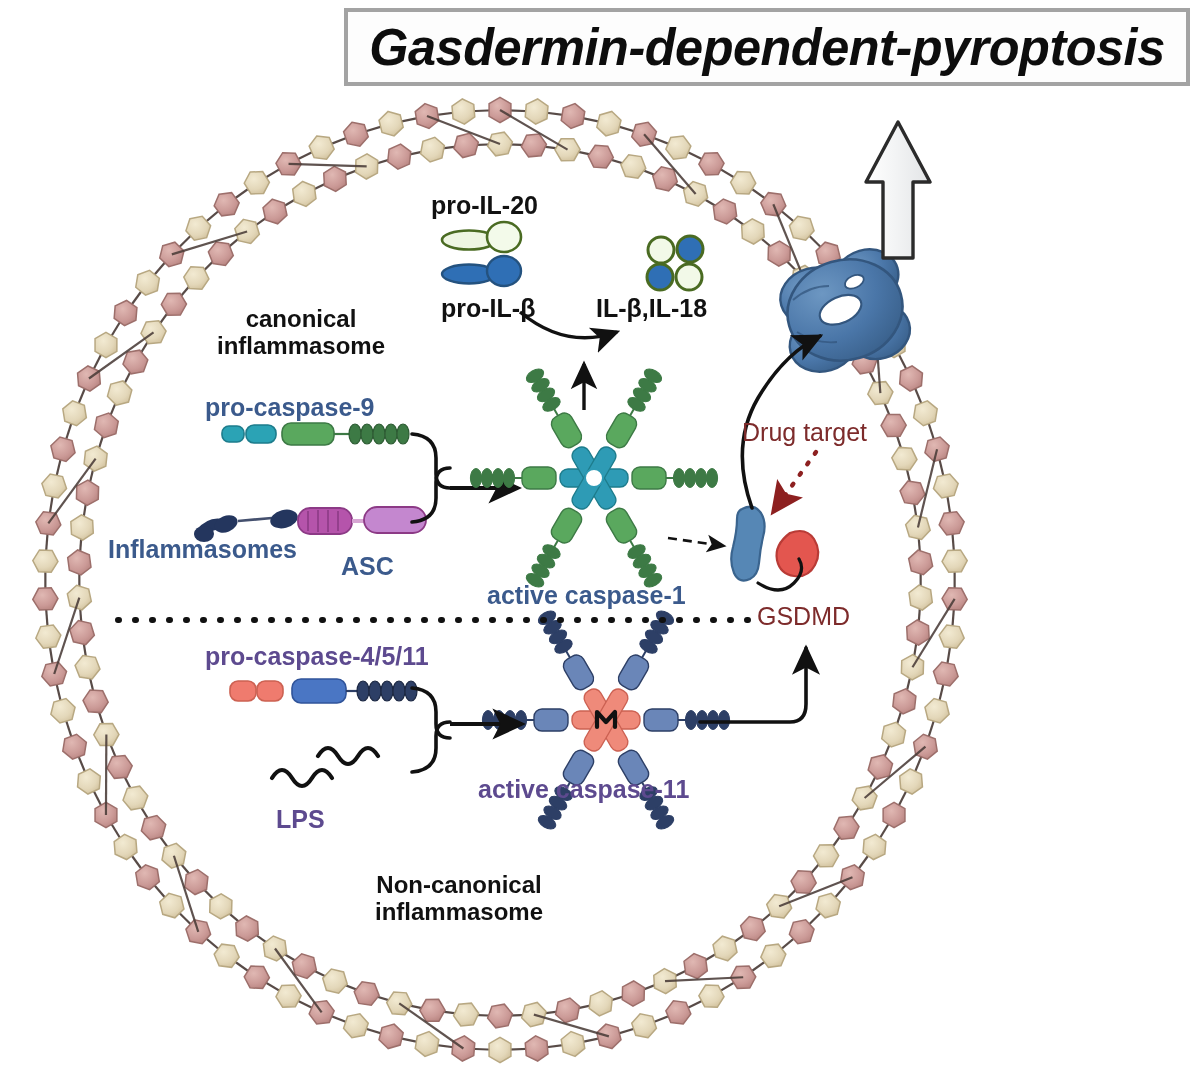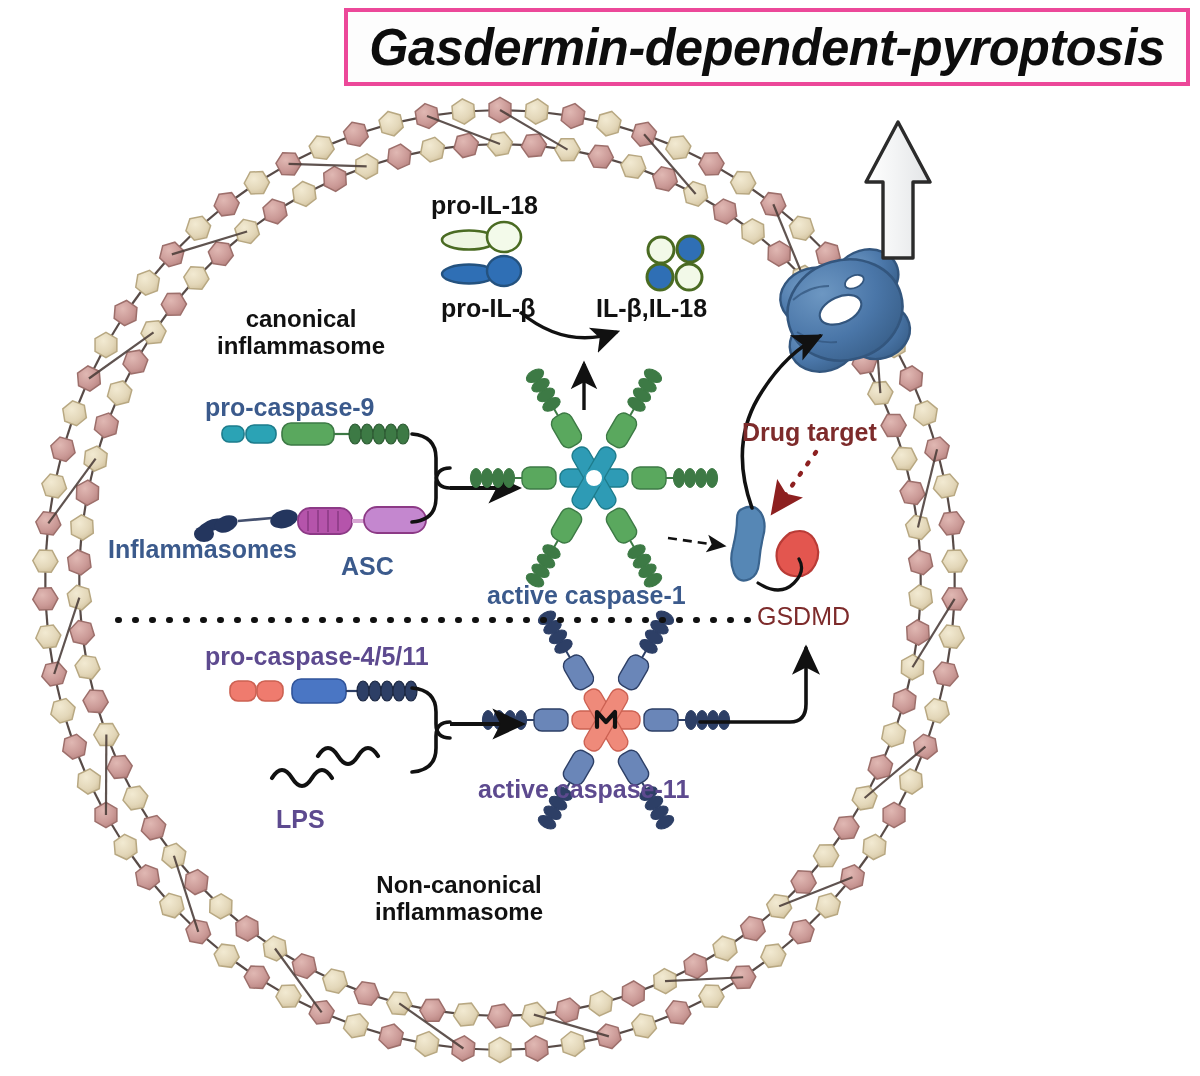--- a/index.html
+++ b/index.html
@@ -21,21 +21,21 @@
     top: 0;
     width: 1200px;
     height: 1076px;
   }
   .title-box {
     position: absolute;
     left: 344px;
     top: 8px;
     width: 846px;
     height: 78px;
-    border: 4px solid #ec4899;
+    border: 4px solid #a3a3a3;
     background: #fdfdfd;
     box-sizing: border-box;
     display: flex;
     align-items: center;
     justify-content: center;
   }
   .title-text {
     font-family: "Liberation Sans", sans-serif;
     font-style: italic;
     font-weight: bold;
@@ -694,21 +694,21 @@
     <g>
       <path d="M816,452 L776,508" fill="none" stroke="#8d2020" stroke-width="4.4" stroke-linecap="round" stroke-dasharray="2 11" marker-end="url(#ahred)"></path>
     </g>
 
   </svg>
 
   <div class="title-box">
     <div class="title-text">Gasdermin-dependent-pyroptosis</div>
   </div>
 
-  <div class="lbl lbl-black lbl-center" style="left:431px; top:191px; font-size:25px;">pro-IL-18</div>
+  <div class="lbl lbl-black lbl-center" style="left:431px; top:191px; font-size:25px;">pro-IL-20</div>
 
   <div class="lbl lbl-black" style="left:441px; top:294px; font-size:25px;">pro-IL-β</div>
 
   <div class="lbl lbl-black" style="left:596px; top:294px; font-size:25px;">IL-β,IL-18</div>
 
   <div class="lbl lbl-black lbl-center" style="left:181px; top:306px; width:240px; font-size:24px;text-align:center;">
     <div>canonical</div>
     <div>inflammasome</div>
   </div>
 
@@ -724,17 +724,17 @@
 
   <div class="lbl lbl-purple" style="left:276px; top:805px; font-size:25px;">LPS</div>
 
   <div class="lbl lbl-purple" style="left:478px; top:775px; font-size:25px;">active caspase-11</div>
 
   <div class="lbl lbl-black lbl-center" style="left:337px; top:872px; width:244px; font-size:24px;">
     <div>Non-canonical</div>
     <div>inflammasome</div>
   </div>
 
-  <div class="lbl lbl-maroon" style="left:742px; top:418px; font-size:25px; font-weight:bold;">Drug target</div>
+  <div class="lbl lbl-maroon" style="left:742px; top:418px; font-size:25px; font-weight:normal;">Drug target</div>
 
   <div class="lbl lbl-maroon" style="left:757px; top:602px; font-size:25px; font-weight:normal;">GSDMD</div>
 
 </div>
 
 </body></html>

